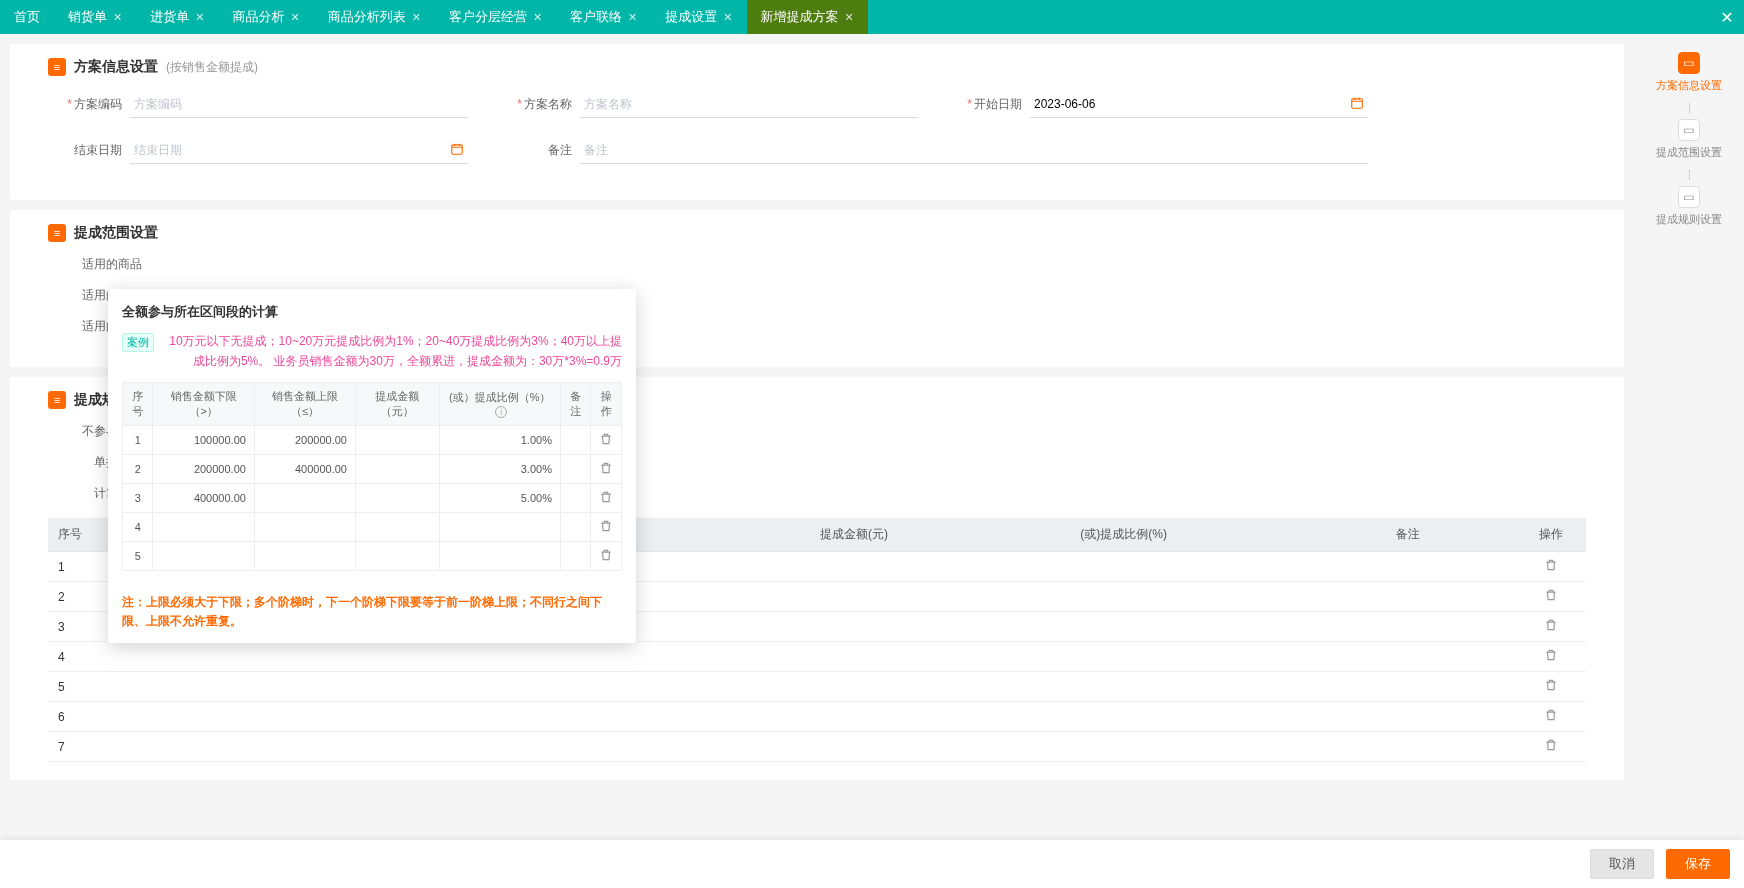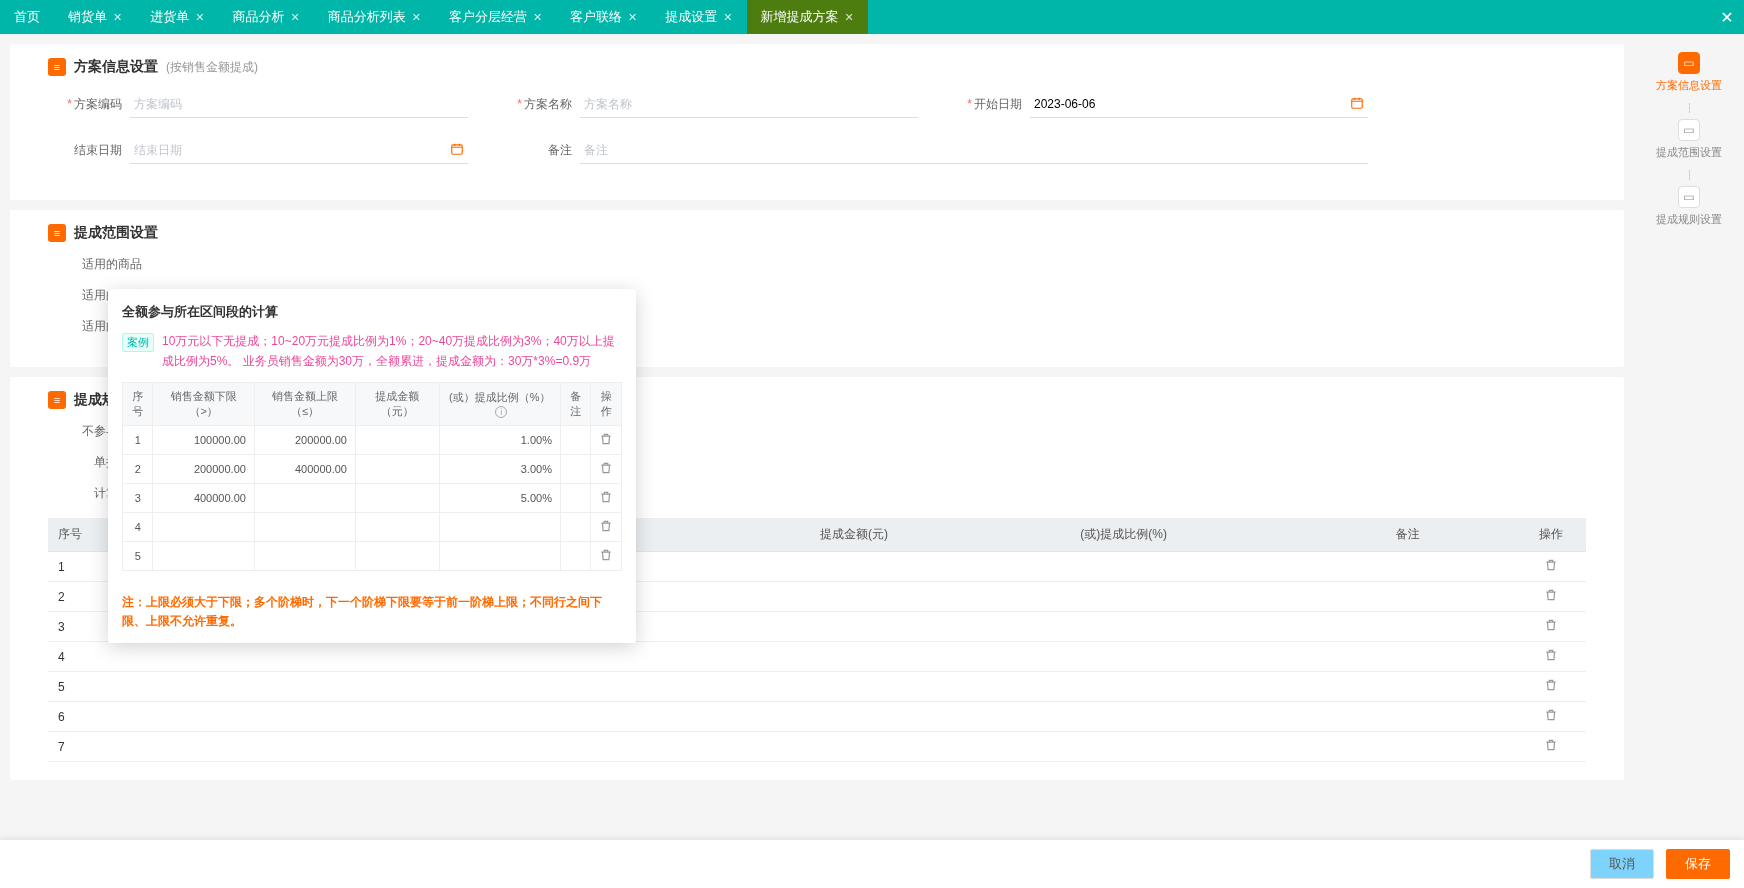--- a/index.html
+++ b/index.html
@@ -44,21 +44,21 @@
   .radio-row { display:flex; align-items:center; margin-top:2px; }
   .radio-row .lbl { width:100px; text-align:right; padding-right:6px; color:#666; }
   .radio-opt { display:flex; align-items:center; margin-right:28px; cursor:pointer; }
   .radio-dot { width:13px; height:13px; border-radius:50%; border:1px solid #bbb; margin-right:5px; display:inline-flex; align-items:center; justify-content:center; }
   .radio-opt.on .radio-dot { border-color:#ff6a00; }
   .radio-opt.on .radio-dot::after { content:""; width:7px; height:7px; border-radius:50%; background:#ff6a00; }
 
   
   .pop-card { position: absolute; left:108px; top:255px; width:528px; background:#fff; box-shadow:0 4px 20px rgba(0,0,0,.18); border-radius:3px; padding:14px 14px 12px; font-size:12px; z-index:50; }
   .pop-title { font-weight:600; margin-bottom:10px; font-size:13px; }
-  .pop-ex-row { display:flex; align-items:flex-start; margin-bottom:10px; }
+  .pop-ex-row { display:flex; align-items:flex-start; margin-bottom:10px;text-align:right; }
   .ex-tag { background:#e6fff8; color:#00b6a8; border:1px solid #b8f3e8; border-radius:2px; padding:1px 4px; font-size:11px; margin-right:8px; flex:none; margin-top:2px; }
   .ex-text { line-height:1.7; color:#ec4899; }
   .pop-table { width:100%; border-collapse:collapse; font-size:11px; }
   .pop-table th { background:#f7f8fa; color:#666; font-weight:500; padding:6px 4px; border:1px solid #eee; }
   .pop-table td { padding:6px 4px; border:1px solid #eee; text-align:center; color:#555; }
   .pop-table td.r { text-align:right; padding-right:8px; }
   .pop-note { color:#ff6a00; margin-top:22px; line-height:1.6;font-weight:bold; }
   .info-icn { display:inline-flex; width:12px; height:12px; border:1px solid #aaa; color:#aaa; border-radius:50%; align-items:center; justify-content:center; font-size:9px; margin-left:3px; }
 
   
@@ -71,21 +71,21 @@
 
   
   .step { display:flex; flex-direction:column; align-items:center; margin-bottom:10px; font-size:11px; color:#888; cursor:pointer; }
   .step-icon { width:22px; height:22px; border-radius:4px; border:1px solid #ddd; background:#fff; display:flex; align-items:center; justify-content:center; margin-bottom:4px; font-size:12px; }
   .step.on .step-icon { background:#ff6a00; border-color:#ff6a00; color:#fff; }
   .step.on { color:#ff6a00; }
   .step-line { width:1px; height:10px; border-left:1px dashed #ccc; margin:0 auto 6px; }
 
   
   .footer { position:fixed; bottom:0; left:0; right:0; background:#fff; box-shadow:0 -2px 6px rgba(0,0,0,.08); height:48px; display:flex; align-items:center; justify-content:flex-end; padding:0 14px; gap:12px; z-index:40; }
-  .btn { height:30px; min-width:64px; padding:0 18px; border:1px solid #dcdcdc; background:#7dd3fc; border-radius:2px; cursor:pointer; font-size:13px; color:#555; }
+  .btn { height:30px; min-width:64px; padding:0 18px; border:1px solid #dcdcdc; background:#e5e5e5; border-radius:2px; cursor:pointer; font-size:13px; color:#555; }
   .btn.primary { background:#ff6a00; border-color:#ff6a00; color:#fff; }
 </style>
 </head>
 <body>
 
 <div class="tab-bar" id="tab-bar">
     <div class="tab-item">
       <span>首页</span>
     </div>
     <div class="tab-item">

